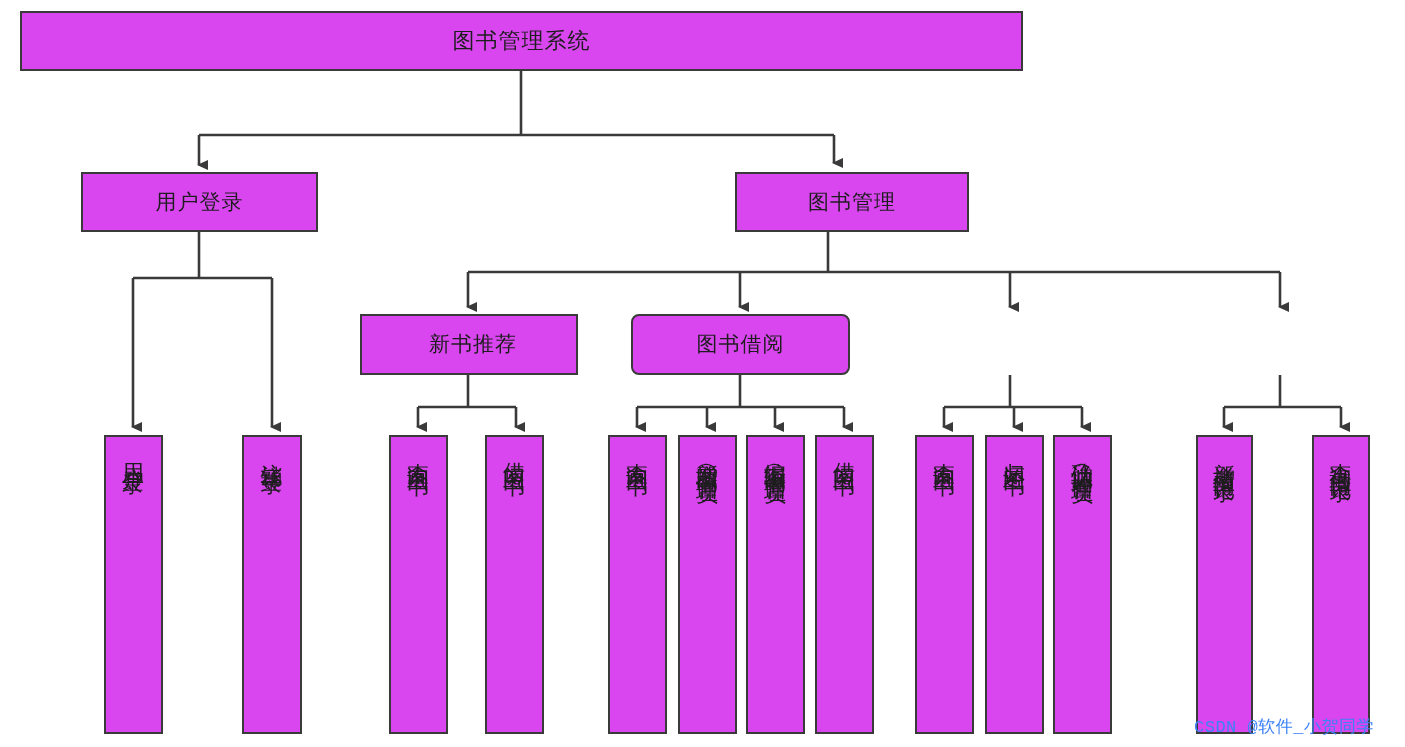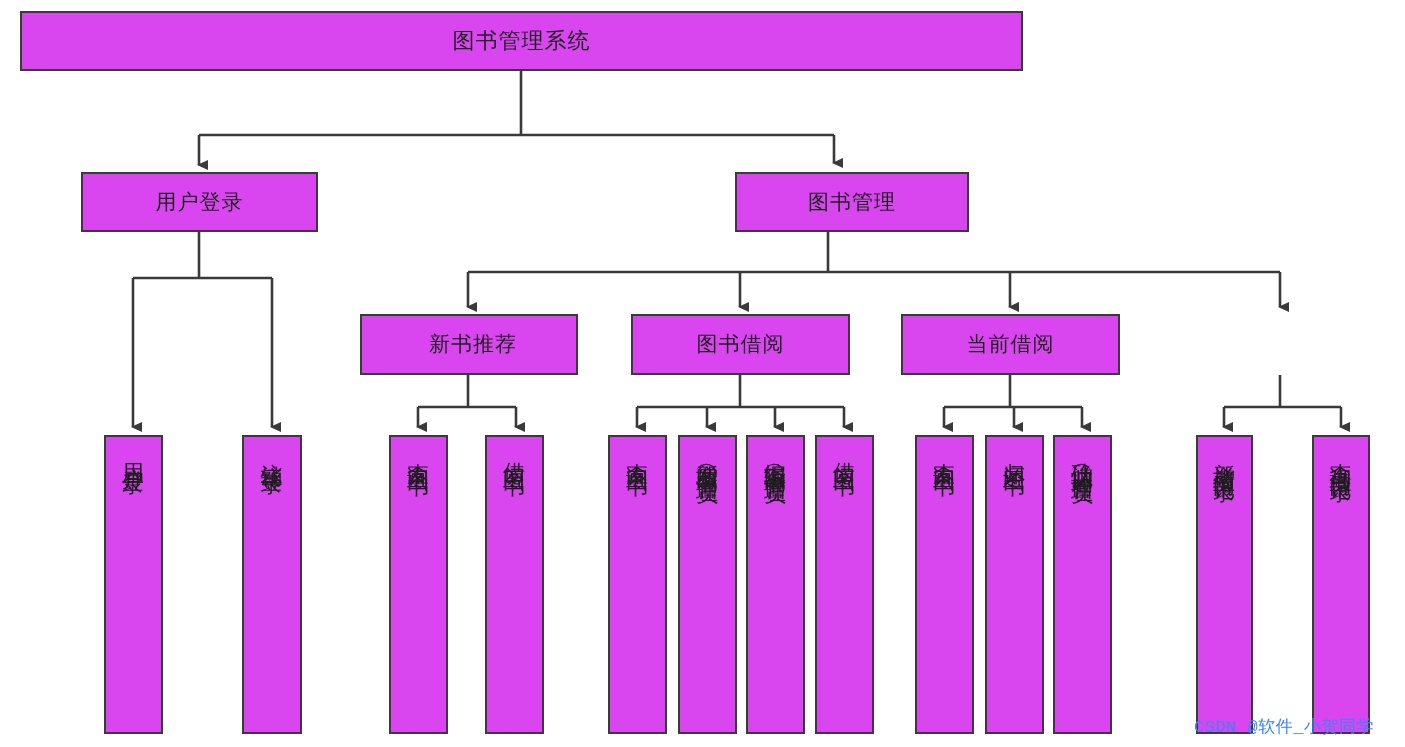--- a/index.html
+++ b/index.html
@@ -138,25 +138,22 @@
   <div class="node horiz" style="left:81px; top:172px; width:237px; height:60px;">
     <span class="label">用户登录</span>
   </div>
   <div class="node horiz" style="left:711px; top:172px; width:234px; height:60px;margin-left:24px;">
     <span class="label">图书管理</span>
   </div>
 
   <div class="node horiz" style="left:360px; top:314px; width:218px; height:61px;padding-left:8px;">
     <span class="label">新书推荐</span>
   </div>
-  <div class="node horiz" style="left:631px; top:314px; width:219px; height:61px;">
+  <div class="node horiz" style="left:631px; top:314px; width:219px; height:61px;border-radius:8px;">
     <span class="label">图书借阅</span>
-  </div>
-  <div class="node horiz" style="left:901px; top:314px; width:219px; height:61px;">
-    <span class="label">当前借阅</span>
   </div>
 
   <div class="node vert" style="left:104px; top:435px; width:59px; height:299px;">
     <span class="label">用户登录</span>
   </div>
   <div class="node vert" style="left:242px; top:435px; width:60px; height:299px;">
     <span class="label">注销登录</span>
   </div>
 
   <div class="node vert" style="left:389px; top:435px; width:59px; height:299px;">

